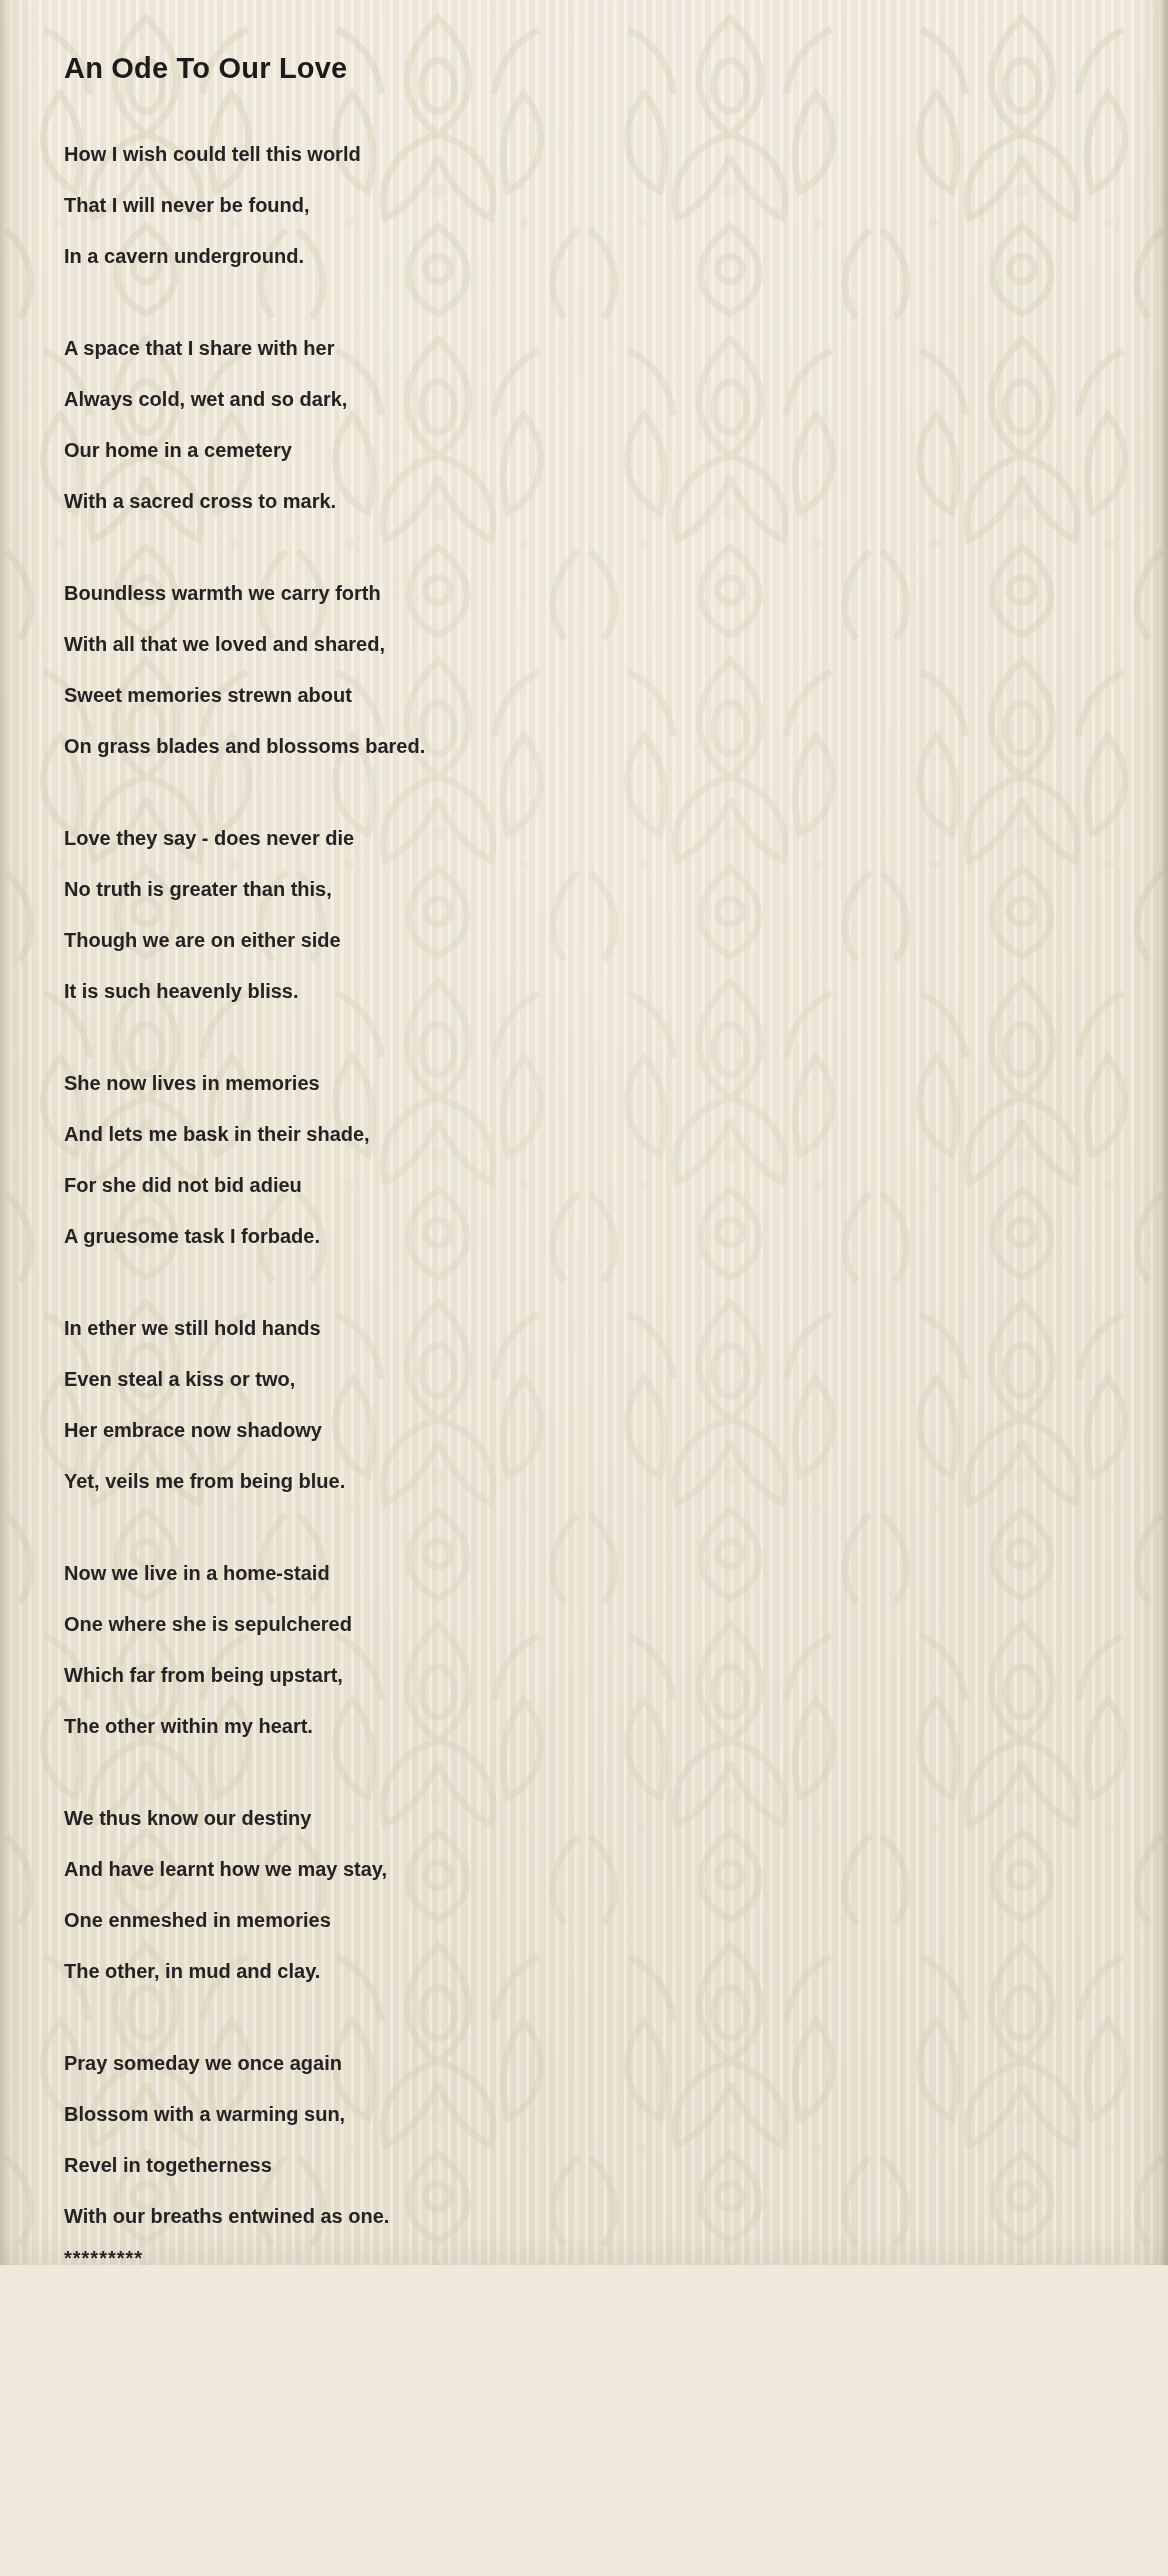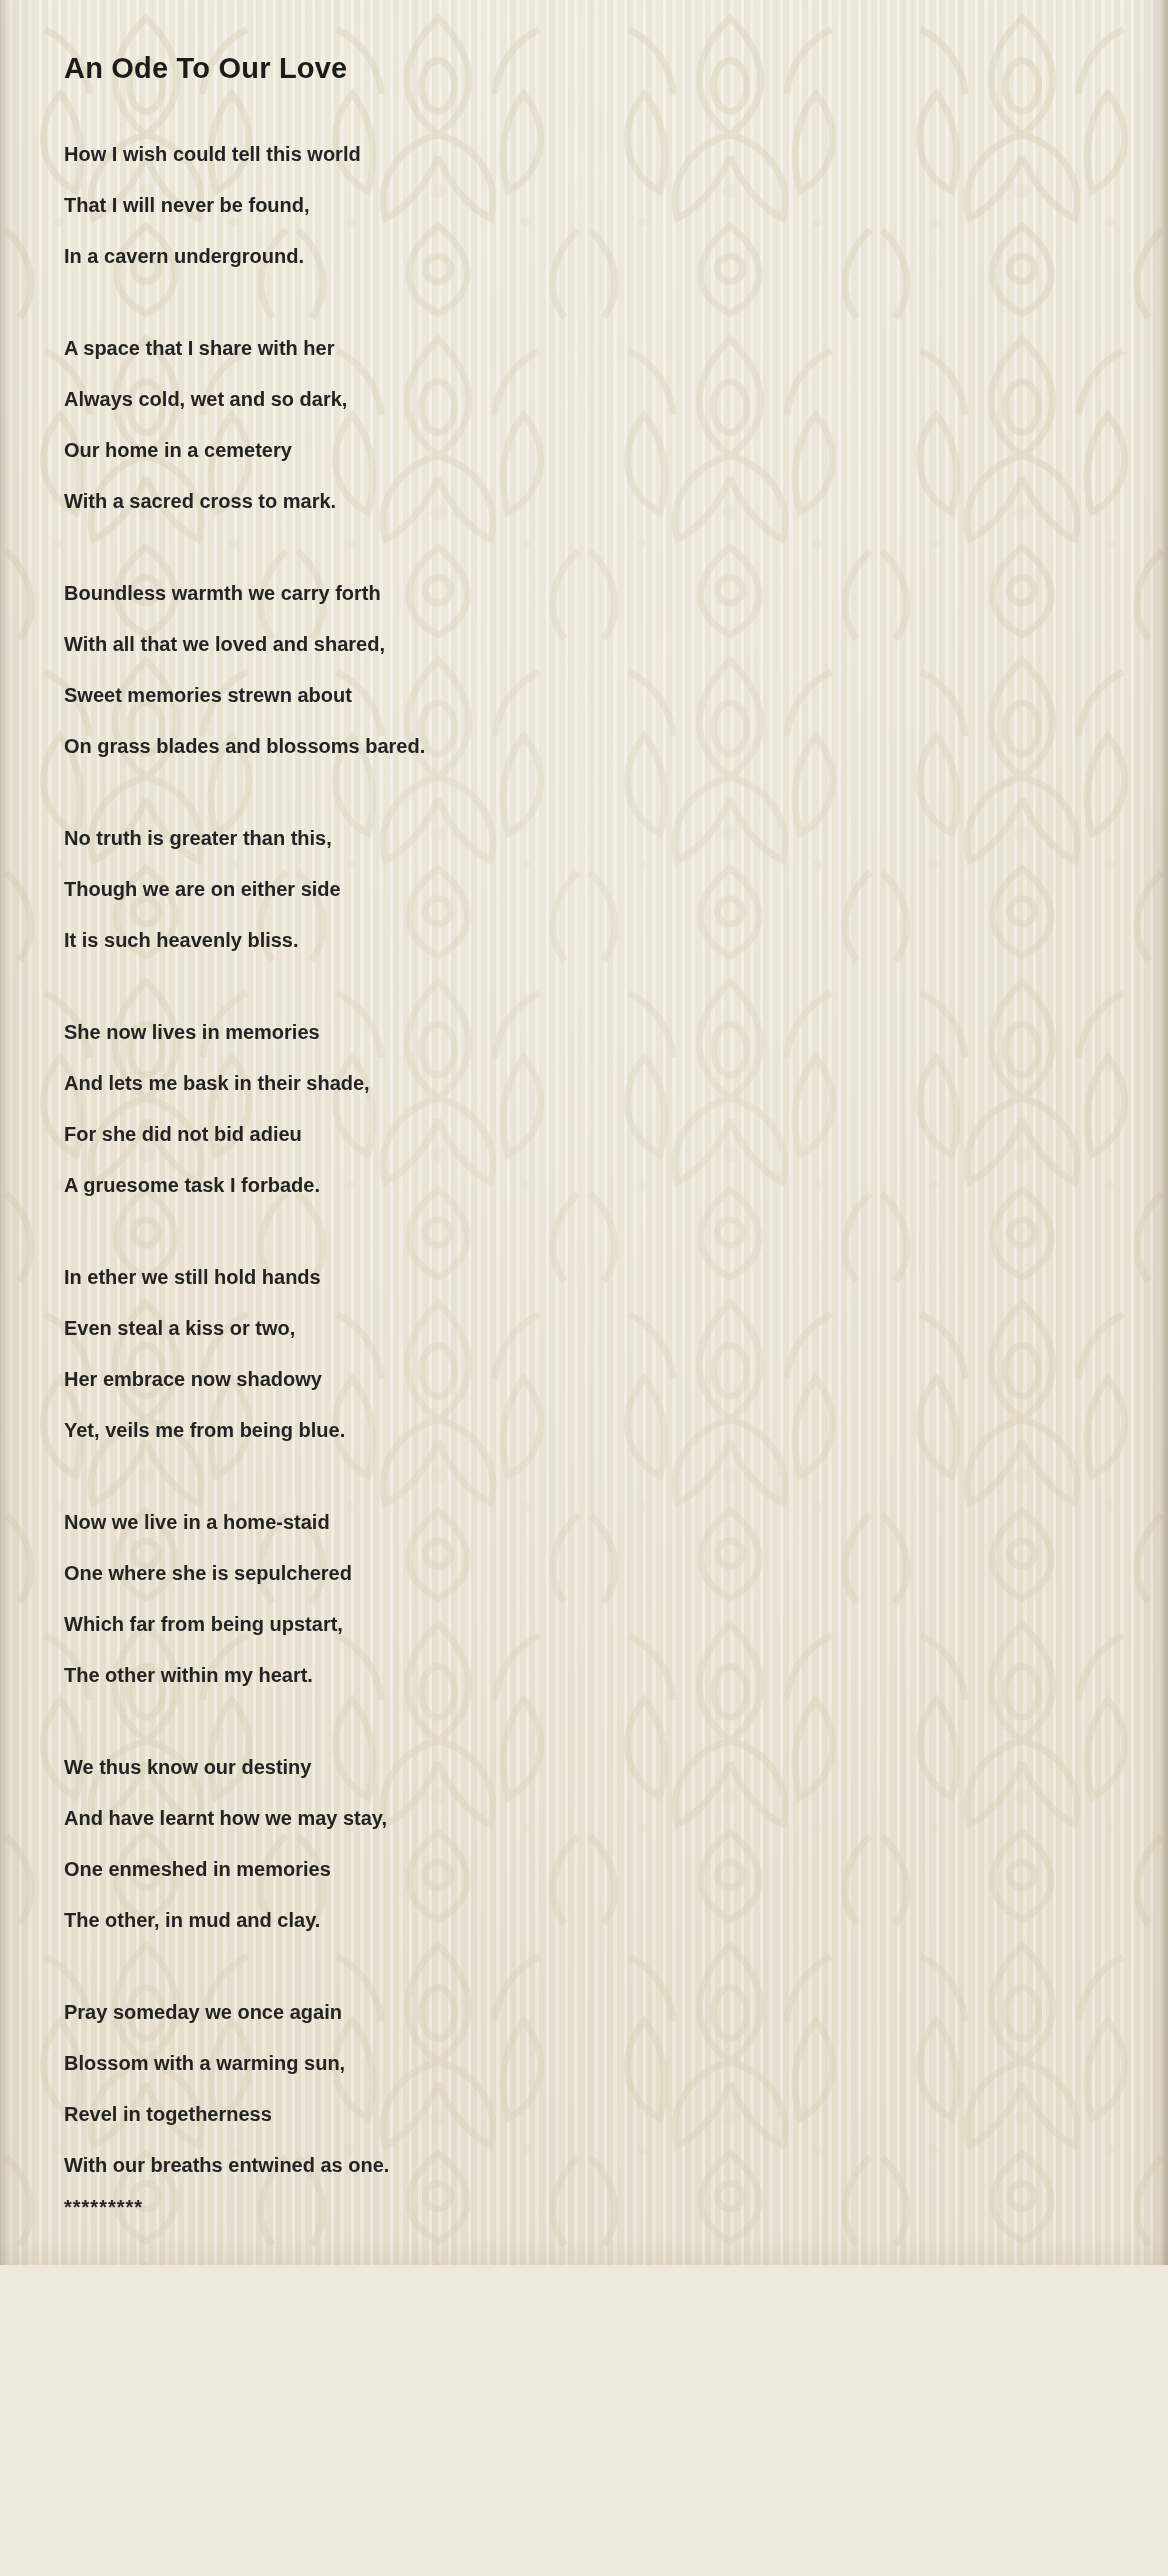--- a/index.html
+++ b/index.html
@@ -165,20 +165,21 @@
     </div>
 
     <div class="stanza">
       <div class="poem-line">Boundless warmth we carry forth</div>
       <div class="poem-line">With all that we loved and shared,</div>
       <div class="poem-line">Sweet memories strewn about</div>
       <div class="poem-line">On grass blades and blossoms bared.</div>
     </div>
 
     <div class="stanza">
+      <div class="poem-line">Love they say - does never die</div>
       <div class="poem-line">No truth is greater than this,</div>
       <div class="poem-line">Though we are on either side</div>
       <div class="poem-line">It is such heavenly bliss.</div>
     </div>
 
     <div class="stanza">
       <div class="poem-line">She now lives in memories</div>
       <div class="poem-line">And lets me bask in their shade,</div>
       <div class="poem-line">For she did not bid adieu</div>
       <div class="poem-line">A gruesome task I forbade.</div>

